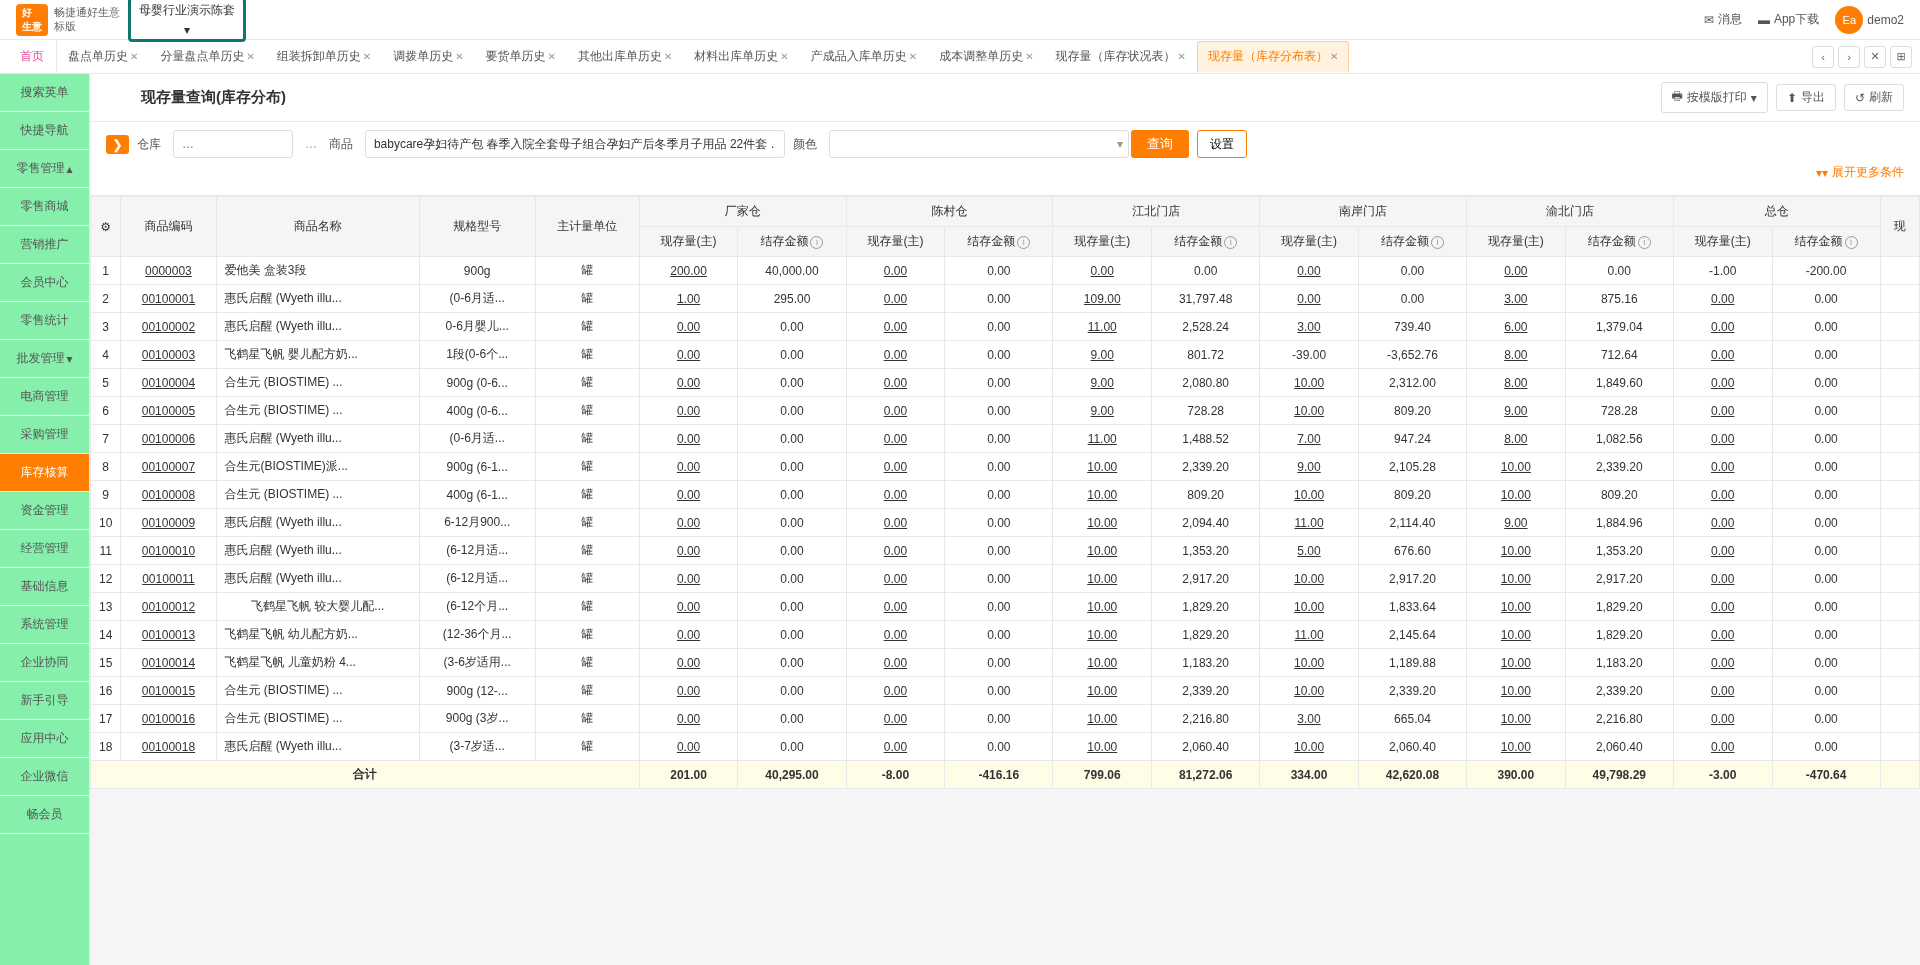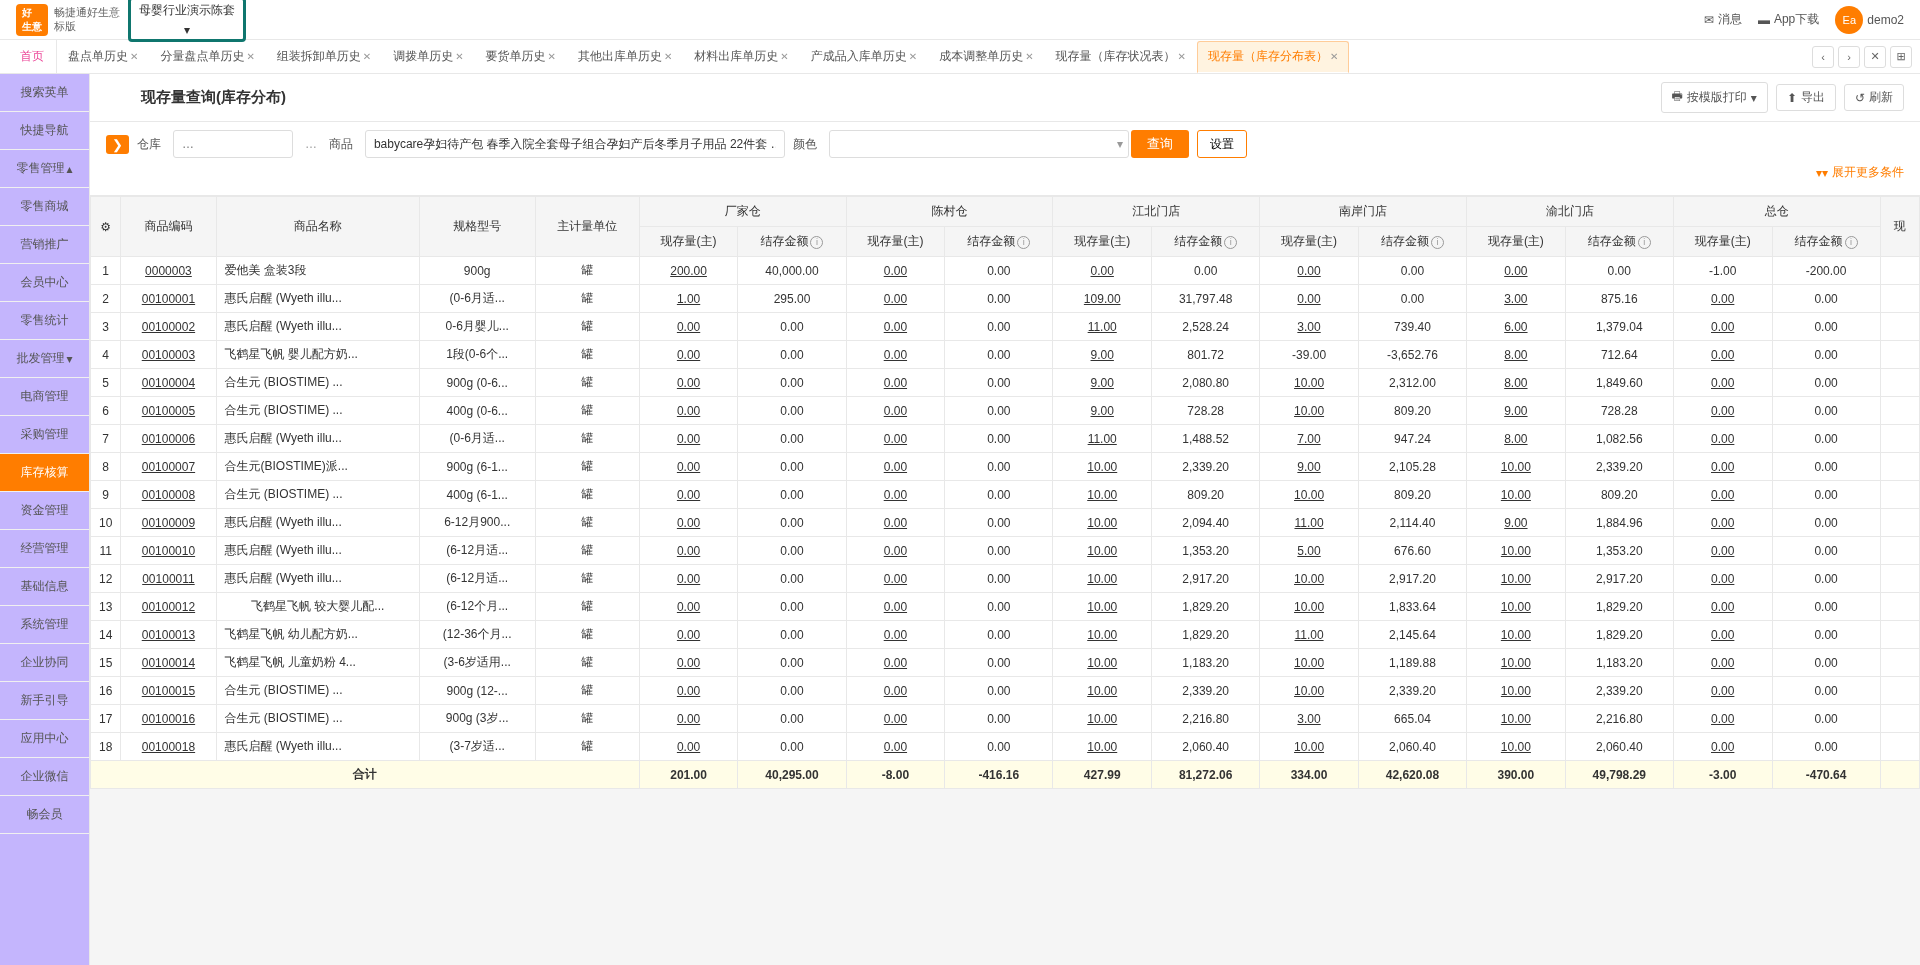--- a/index.html
+++ b/index.html
@@ -22,21 +22,21 @@
     .tab-item { padding: 0 10px; height: 32px; display: flex; align-items: center; gap: 0; font-size: 12px; cursor: pointer; border: 1px solid transparent; border-radius: 3px 3px 0 0; white-space: nowrap; color: #555; }
     .tab-item.active { background: #fff3e0; color: #ff7d00; border-color: #ffcc99 #ffcc99 #fff; font-weight: 500; }
     .tab-close { font-size: 10px; color: #999; margin-left: 2px; }
     .tab-nav { display: flex; align-items: center; margin-left: auto; gap: 4px; }
     .tab-nav-btn { width: 22px; height: 22px; border: 1px solid #ddd; border-radius: 3px; display: flex; align-items: center; justify-content: center; cursor: pointer; background: #fff; color: #666; font-size: 11px; }
 
     
     .layout { display: flex; height: calc(965px - 74px); }
 
     
-    .sidebar { width: 90px; background: #c4b5fd; border-right: 1px solid #e8e8e8; display: flex; flex-direction: column; overflow-y: auto; }
+    .sidebar { width: 90px; background: #86efac; border-right: 1px solid #e8e8e8; display: flex; flex-direction: column; overflow-y: auto; }
     .sidebar-item { padding: 10px 4px; text-align: center; cursor: pointer; color: #555; font-size: 12px; border-bottom: 1px solid #f0f0f0; }
     .sidebar-item.active { background: #ff7d00; color: #fff; }
     .sidebar-item.has-sub { display: flex; align-items: center; justify-content: center; gap: 2px; }
 
     
     .main { flex: 1; overflow: hidden; display: flex; flex-direction: column; }
 
     
     .page-header { background: #fff; padding: 8px 16px; border-bottom: 1px solid #e8e8e8; display: flex; align-items: center; justify-content: space-between; }
     .page-title { font-size: 15px; font-weight: 600; color: #333; margin-left: 35px; }
@@ -677,21 +677,21 @@
               <td></td>
             </tr>
           </tbody>
         <tfoot id="table-foot">
         <tr class="summary-row">
               <td colspan="5" style="text-align: center;">合计</td>
               <td class="">201.00</td>
               <td class="">40,295.00</td>
               <td class="text-red">-8.00</td>
               <td class="text-red">-416.16</td>
-              <td class="">427.99</td>
+              <td class="">799.06</td>
               <td class="">81,272.06</td>
               <td class="">334.00</td>
               <td class="">42,620.08</td>
               <td class="">390.00</td>
               <td class="">49,798.29</td>
               <td class="text-red">-3.00</td>
               <td class="text-red">-470.64</td>
               <td></td>
             </tr>
           </tfoot>

